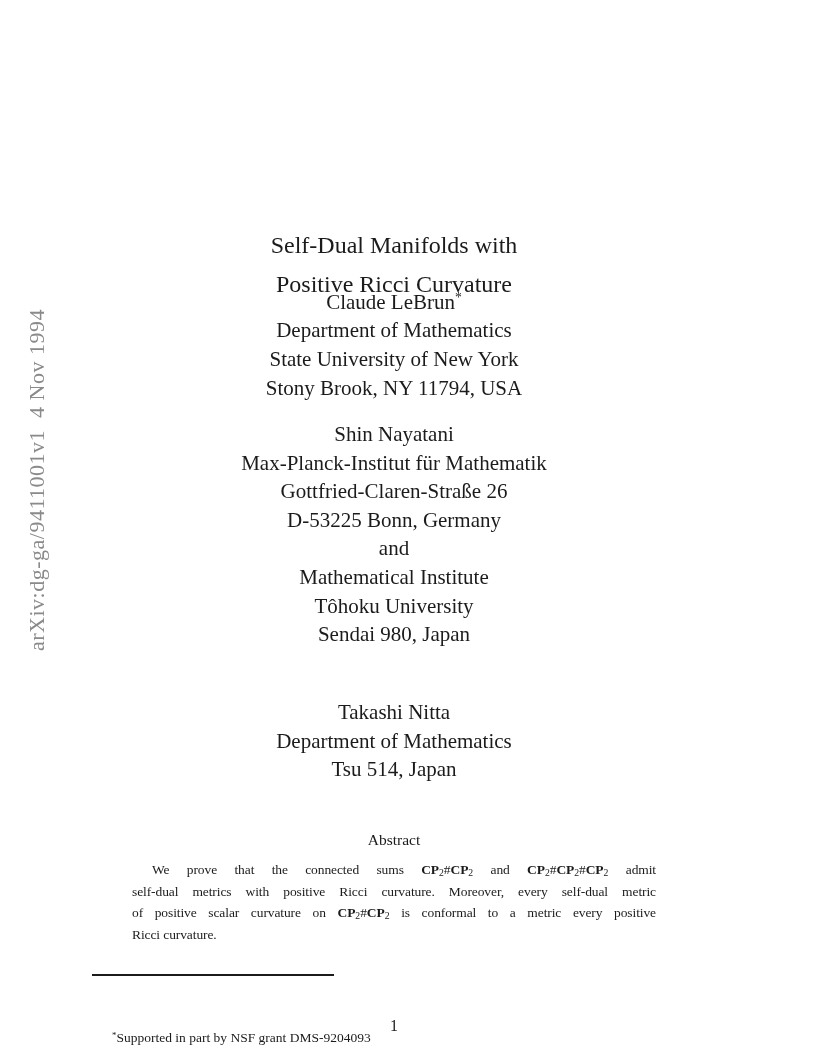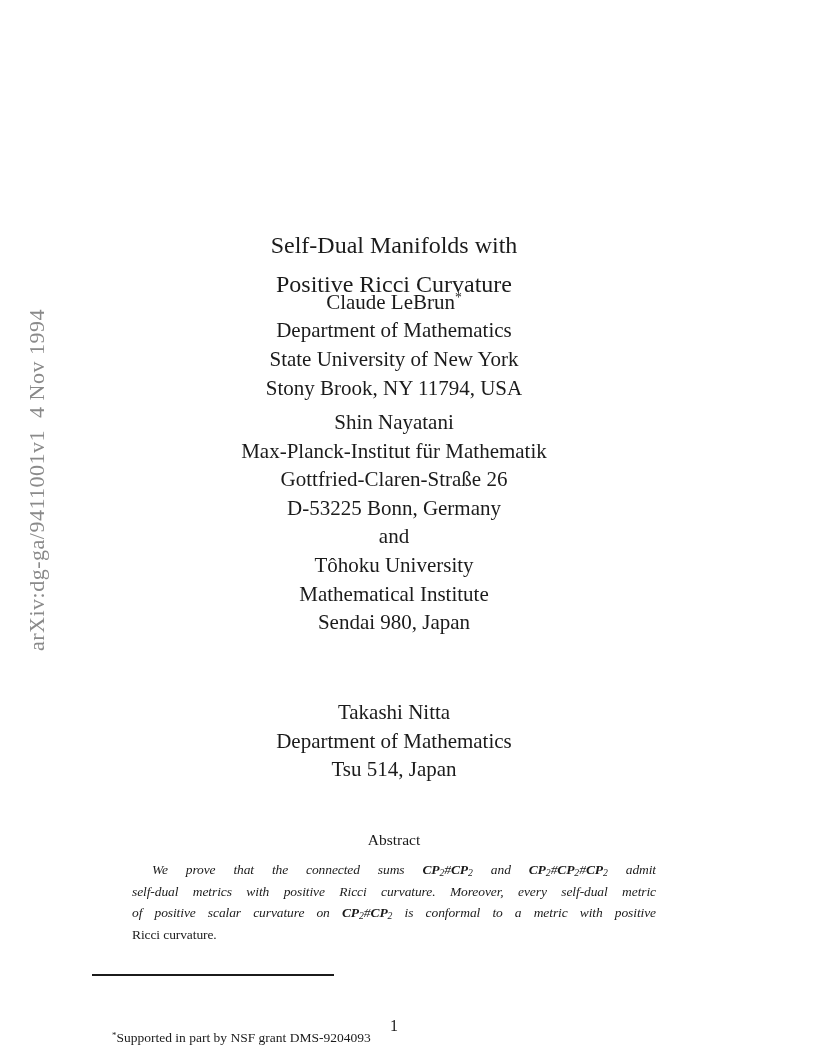--- a/index.html
+++ b/index.html
@@ -10,25 +10,25 @@
   .stamp{
     position:absolute;left:37px;top:480px;
     transform:translate(-50%,-50%) rotate(-90deg);
     transform-origin:center center;
     color:#8a8a8a;font-size:22px;white-space:pre;letter-spacing:0.5px;
   }
   .col{position:absolute;left:92px;width:604px;}
   .title-block{top:190px;font-size:24px;line-height:39px;text-align:center;margin-top:36px;}
   .author-block{text-align:center;font-size:21px;line-height:28.6px;}
   .a1{top:284px}
-  .a2{top:408px}
+  .a2{top:420px}
   .a3{top:698px}
   .abs-heading{top:829px;text-align:center;font-weight:normal;font-size:15.5px;line-height:22px;}
   .abstract-body{top:859px;padding:0 40px;width:524px;font-size:13.5px;line-height:21.5px;letter-spacing:-0.1px;}
-  .jline{text-align:justify;height:21.5px;overflow:hidden;font-style:italic;}
+  .jline{text-align:justify;height:21.5px;overflow:hidden;}
   .jline::after{content:"";display:inline-block;width:100%;height:0;}
   .lline{height:21.5px;overflow:hidden;}
   .indent{text-indent:20px;}
   .seg-b{font-weight:700;}
   .seg-sub{font-size:0.72em;vertical-align:-0.25em;letter-spacing:0;}
   .sup{font-size:0.65em;vertical-align:0.5em;}
   .footnote-rule{position:absolute;left:92px;top:974px;width:242px;height:2px;background:#1b1b1b;}
   .footnote{top:1026px;font-size:13.5px;line-height:18px;text-indent:20px;text-align:left;}
   .pageno{top:1017px;text-align:center;font-size:16px;}
 </style>
@@ -48,36 +48,36 @@
   <div>State University of New York</div>
   <div>Stony Brook, NY 11794, USA</div>
 </div>
 
 <div class="col author-block a2">
   <div>Shin Nayatani</div>
   <div>Max-Planck-Institut für Mathematik</div>
   <div>Gottfried-Claren-Straße 26</div>
   <div>D-53225 Bonn, Germany</div>
   <div>and</div>
+  <div>Mathematical Institute</div>
   <div>Tôhoku University</div>
-  <div>Mathematical Institute</div>
   <div>Sendai 980, Japan</div>
 </div>
 
 <div class="col author-block a3">
   <div>Takashi Nitta</div>
   <div>Department of Mathematics</div>
   <div>Tsu 514, Japan</div>
 </div>
 
 <div class="col abs-heading">Abstract</div>
 <div class="col abstract-body">
   <div class="jline indent"><span>We prove that the connected sums </span><span class="seg-b">CP</span><span class="seg-sub">2</span><span>#</span><span class="seg-b">CP</span><span class="seg-sub">2</span><span> and </span><span class="seg-b">CP</span><span class="seg-sub">2</span><span>#</span><span class="seg-b">CP</span><span class="seg-sub">2</span><span>#</span><span class="seg-b">CP</span><span class="seg-sub">2</span><span> admit</span></div>
   <div class="jline"><span>self-dual metrics with positive Ricci curvature.  Moreover, every self-dual metric</span></div>
-  <div class="jline"><span>of positive scalar curvature on </span><span class="seg-b">CP</span><span class="seg-sub">2</span><span>#</span><span class="seg-b">CP</span><span class="seg-sub">2</span><span> is conformal to a metric with positive</span></div>
+  <div class="jline"><span>of positive scalar curvature on </span><span class="seg-b">CP</span><span class="seg-sub">2</span><span>#</span><span class="seg-b">CP</span><span class="seg-sub">2</span><span> is conformal to a metric every positive</span></div>
   <div class="lline"><span>Ricci curvature.</span></div>
 </div>
 
 <div class="footnote-rule"></div>
 <div class="col footnote">
   <span class="sup">*</span><span>Supported in part by NSF grant DMS-9204093</span>
 </div>
 
 <div class="col pageno">1</div>
 

